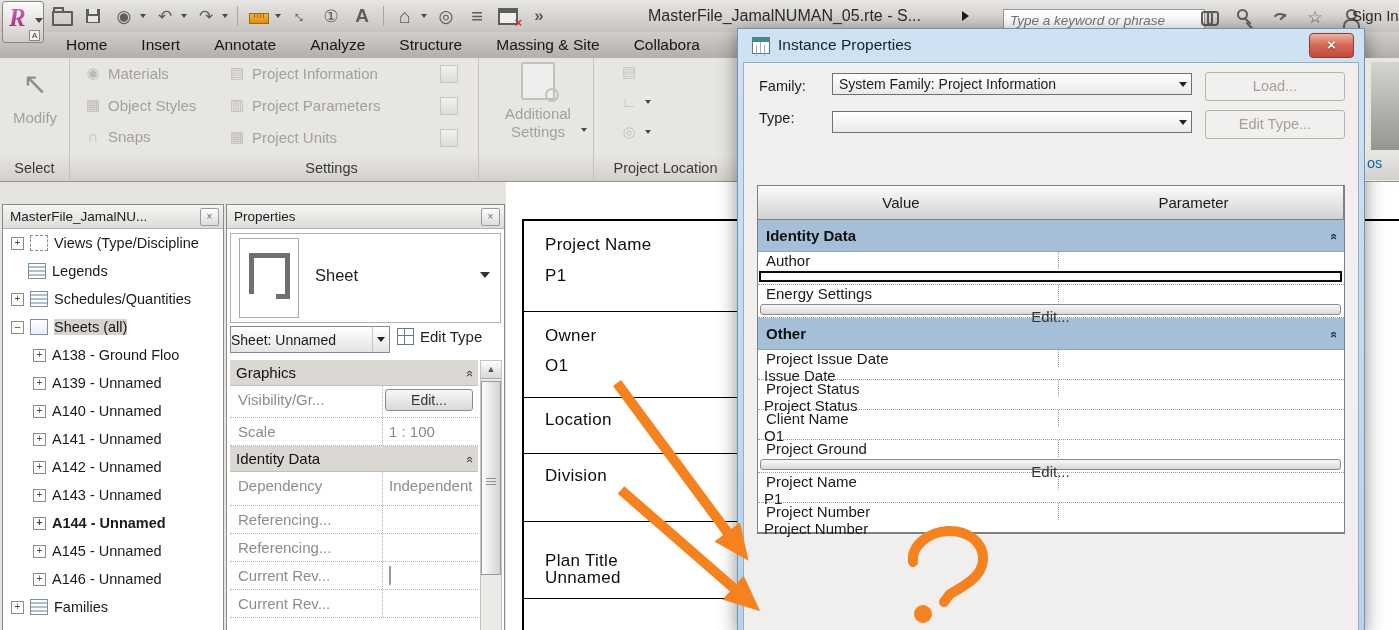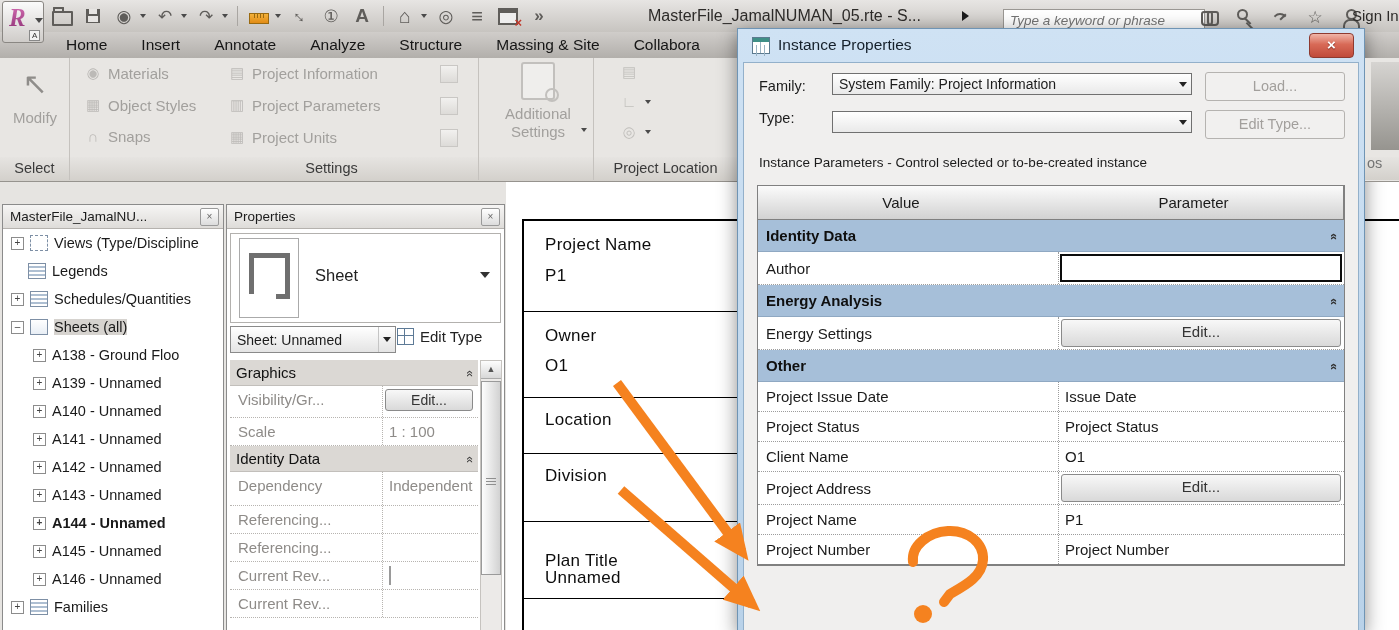--- a/index.html
+++ b/index.html
@@ -87,21 +87,21 @@
   .tsel{background:#d6d3cf;}
   .tbold{font-weight:bold;}
 
   
   .sel-box{position:absolute;left:3px;top:28px;width:269px;height:88px;background:#fff;border:1px solid #b3b1ae;}
   .sheet-bigicon{position:absolute;left:8px;top:4px;width:58px;height:78px;border:1px solid #aaa;background:#fff;}
   .sheet-bigicon::before{content:"";position:absolute;left:9px;top:14px;width:26px;height:36px;border:5px solid #6f6f6f;border-right:none;border-bottom:none;}
   .sheet-bigicon::after{content:"";position:absolute;right:8px;top:14px;width:9px;height:36px;border:5px solid #6f6f6f;border-left:none;}
   .sel-cat{position:absolute;left:84px;top:32px;font-size:16.5px;color:#222;}
   .sel-dd{position:absolute;right:10px;top:38px;width:0;height:0;border-left:5px solid transparent;border-right:5px solid transparent;border-top:6px solid #333;}
-  .typecombo{position:absolute;left:3px;top:121px;width:158px;height:25px;border:1px solid #8a8a8a;background:linear-gradient(#fff,#e4e4e4);font-size:14px;display:flex;align-items:center;padding-left:6px;}
+  .typecombo{position:absolute;left:3px;top:121px;width:158px;height:25px;border:1px solid #8a8a8a;background:linear-gradient(#fff,#e4e4e4);font-size:14px;display:flex;align-items:center;}
   .combo-arrow{margin-left:auto;width:16px;align-self:stretch;display:flex;align-items:center;justify-content:center;border-left:1px solid #c5c5c5;}
   .combo-arrow::after{content:"";width:0;height:0;border-left:4px solid transparent;border-right:4px solid transparent;border-top:5px solid #222;}
   .edittype{position:absolute;left:170px;top:123px;display:flex;align-items:center;gap:6px;font-size:15px;color:#222;}
   .et-ico{width:15px;height:15px;border:1px solid #5d7a96;background:
      linear-gradient(#fff,#fff) , #fff;position:relative;}
   .et-ico::before{content:"";position:absolute;left:0;top:6px;right:0;height:1px;background:#5d7a96;}
   .et-ico::after{content:"";position:absolute;left:6px;top:0;bottom:0;width:1px;background:#5d7a96;}
   .pgrid{position:absolute;left:3px;top:155px;width:248px;bottom:0;font-size:15px;}
   .prow{display:flex;border-bottom:1px dotted #b7b4b0;color:#8e8b88;}
   .prow .pl{width:152px;padding:5px 2px 5px 8px;box-sizing:border-box;}
@@ -133,31 +133,31 @@
   .dlg-body{position:absolute;left:5px;right:5px;top:33px;bottom:0;background:#f0efee;border:1px solid #93b0ca;}
   .flabel{position:absolute;font-size:14.5px;color:#1c1c1c;}
   .dcombo{position:absolute;height:22px;border:1px solid #707070;background:linear-gradient(#fff,#e9e9e9);font-size:14px;display:flex;align-items:center;padding-left:6px;box-sizing:border-box;}
   .dbtn{position:absolute;width:138px;height:27px;border:1px solid #b5b3b0;border-radius:3px;background:#f1f0ef;color:#a29f9c;font-size:14.5px;text-align:center;line-height:26px;}
   .ptable{position:absolute;left:13px;top:122px;width:586px;border:1px solid #808080;background:#fff;}
   .thead{display:flex;height:33px;background:linear-gradient(#fbfbfb,#d2d2d2);border-bottom:1px solid #808080;}
   .thead .hc{flex:none;display:flex;align-items:center;justify-content:center;font-size:15px;color:#1a1a1a;}
   .hc1{width:299px;border-right:1px solid #808080;}
   .hc2{flex:1 !important;}
   .band{height:31px;background:#a6bfd9;border-bottom:1px solid #8fa8c2;display:flex;align-items:center;padding:0 8px;font-weight:bold;font-size:15px;color:#0f0f0f;}
-  .drow{display:flex;height:29px;border-bottom:1px dotted #9c9c9c;font-size:15px;color:#1a1a1a;}
+  .drow{display:flex;height:29px;border-bottom:1px dotted #9c9c9c;font-size:15px;color:#1a1a1a;flex-direction:column;}
   .drow .dc1{width:292px;padding-left:8px;display:flex;align-items:center;border-right:1px dotted #9c9c9c;}
   .drow .dc2{flex:1;padding-left:6px;display:flex;align-items:center;position:relative;}
   .drow.tall{height:32px;}
   .author-input{position:absolute;left:1px;right:2px;top:2px;bottom:2px;border:2px solid #0c0c0c;background:#fff;font-size:14px;padding:0 4px;font-family:"Liberation Sans",sans-serif;}
   .cellbtn{position:absolute;left:2px;right:3px;top:2px;bottom:2px;font-size:15px;line-height:24px;}
 
   
   .frag{left:1365px;top:58px;width:34px;height:123px;background:#e8e6e3;border-bottom:1px solid #96938e;z-index:45;}
   .fragblock{position:absolute;left:6px;top:4px;width:28px;height:88px;background:linear-gradient(#d6d4d1,#96948f);}
-  .fragos{position:absolute;left:2px;top:97px;font-size:14.5px;color:#737373;}
+  .fragos{position:absolute;left:2px;top:97px;font-size:14.5px;color:#0369a1;}
   .frag-label{position:absolute;left:0;top:99px;width:34px;height:23px;background:linear-gradient(#e6e4e1,#d3d0cb);}
 
   .annot{left:0;top:0;width:1399px;height:630px;z-index:60;pointer-events:none;}
 </style>
 </head>
 <body>
 
 <div class="abs topbar"></div>
 <div class="abs logo-box">
   <span class="abs logo-r">R</span>
@@ -448,41 +448,36 @@
       <span>System Family: Project Information</span>
       <span class="combo-arrow" style="border:none;"></span>
     </div>
     <div class="dbtn" style="left:461px;top:9px;">Load...</div>
     <span class="flabel" style="left:15px;top:47px;">Type:</span>
     <div class="dcombo" style="left:88px;top:48px;width:360px;">
       <span></span>
       <span class="combo-arrow" style="border:none;"></span>
     </div>
     <div class="dbtn" style="left:461px;top:47px;">Edit Type...</div>
-    <span class="flabel" style="left:15px;top:92px;font-size:13.5px;">Instance Parameters - Control selected or to-be-created instance</span>
 
     <div class="ptable">
       <div class="thead">
         <span class="hc hc2" style="flex:1;">Value</span>
         <span class="hc hc1">Parameter</span>
       </div>
       <div class="band">
           <span>Identity Data</span>
           <span class="chev2">«</span>
         </div>
       <div class="drow tall">
         <span class="dc1">Author</span>
         <span class="dc2">
             <input class="author-input" style="">
           </span>
       </div>
-      <div class="band">
-          <span>Energy Analysis</span>
-          <span class="chev2">«</span>
-        </div>
       <div class="drow tall">
         <span class="dc1">Energy Settings</span>
         <span class="dc2">
             <span class="btn cellbtn">Edit...</span>
           </span>
       </div>
       <div class="band">
           <span>Other</span>
           <span class="chev2">«</span>
         </div>
@@ -492,21 +487,21 @@
       </div>
       <div class="drow">
         <span class="dc1">Project Status</span>
           <span class="dc2">Project Status</span>
       </div>
       <div class="drow">
         <span class="dc1">Client Name</span>
           <span class="dc2">O1</span>
       </div>
       <div class="drow tall">
-        <span class="dc1">Project Address</span>
+        <span class="dc1">Project Ground</span>
         <span class="dc2">
             <span class="btn cellbtn">Edit...</span>
           </span>
       </div>
       <div class="drow">
         <span class="dc1">Project Name</span>
           <span class="dc2">P1</span>
       </div>
       <div class="drow" style="border-bottom:1px solid #808080;">
         <span class="dc1">Project Number</span>

